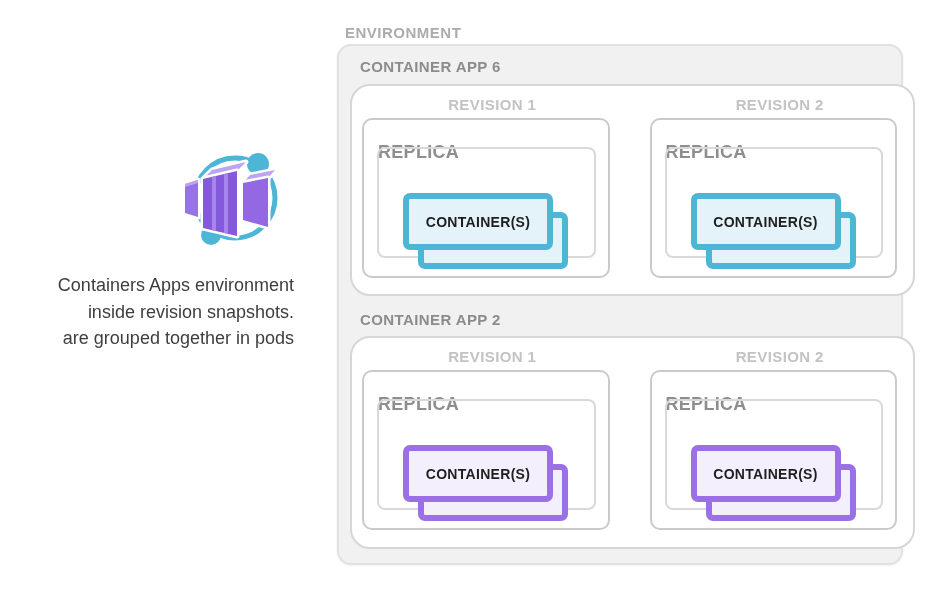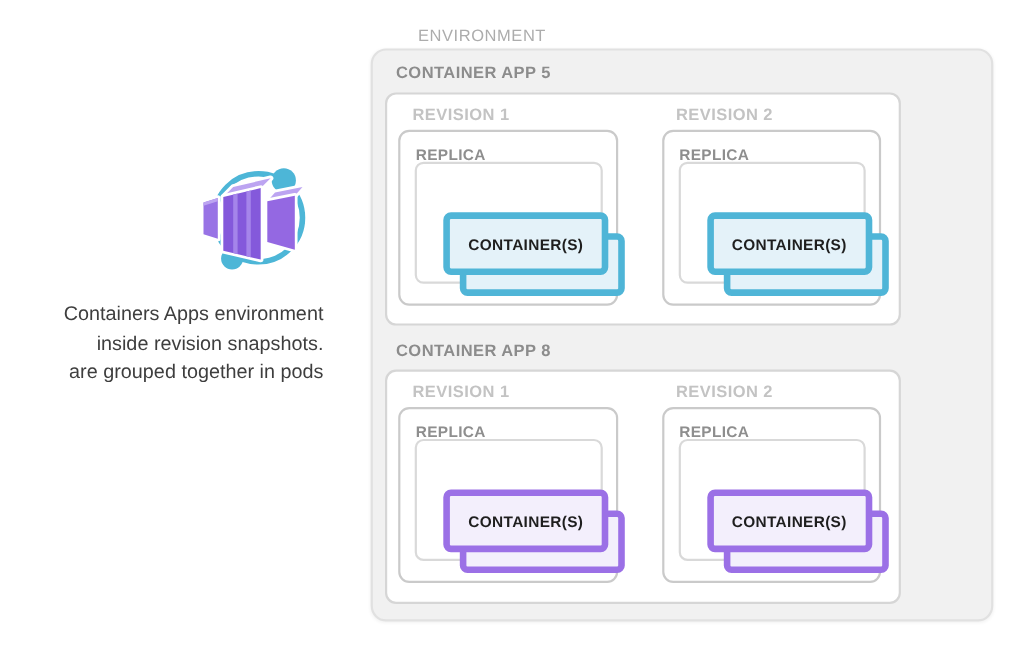--- a/index.html
+++ b/index.html
@@ -9,52 +9,52 @@
   }
   
   .app-icon{position:absolute;left:180px;top:143px;width:110px;height:110px;}
   .caption{
     position:absolute;left:2px;top:272px;width:292px;text-align:right;
     font-size:18px;line-height:26.5px;color:var(--caption-text,#3E3E3E);
   }
   .caption strong{font-weight:700;color:var(--caption-bold,#262626);}
   
   .env-label{
-    position:absolute;left:380px;top:24px;font-size:15px;font-weight:400;
+    position:absolute;left:345px;top:24px;font-size:15px;font-weight:700;
     letter-spacing:.5px;color:var(--env-label,#ACACAC);
   }
   .environment{
     position:absolute;left:337px;top:44px;width:566px;height:521px;box-sizing:border-box;
     background:var(--environment-bg,#F1F1F1);border:2px solid var(--environment-border,#E1E1E1);
     border-radius:14px;box-shadow:0 1px 3px rgba(0,0,0,.05);
   }
   .app-label{
     position:absolute;left:21px;font-size:15px;font-weight:700;letter-spacing:.4px;
     color:var(--app-label,#8C8C8C);line-height:20px;
   }
   .app-label.first{top:11px;}
   .app-label.second{top:264px;}
   .app-box{
-    position:absolute;left:11px;width:469px;box-sizing:border-box;background:var(--box-bg,#FFFFFF);
-    border:2px solid var(--app-border,#D6D6D6);border-radius:10px;
+    position:absolute;left:11px;width:565px;box-sizing:border-box;background:var(--box-bg,#FFFFFF);
+    border:2px solid var(--app-border,#D6D6D6);border-radius:20px;text-align:center;
   }
   .app-box.first{top:38px;height:212px;}
   .app-box.second{top:290px;height:213px;}
   .revisions{position:absolute;left:10px;right:16px;top:9px;display:flex;gap:40px;}
   .revision{flex:1;min-width:0;}
   .rev-label{
     margin:0 0 4px 13px;font-size:15px;font-weight:700;letter-spacing:.4px;
     line-height:19px;color:var(--revision-label,#C3C3C3);
   }
   .rev-box{
     position:relative;height:160px;box-sizing:border-box;background:var(--box-bg,#FFFFFF);
     border:2px solid var(--revision-border,#CACACA);border-radius:10px;
   }
   .replica-label{
-    position:absolute;left:14px;top:12px;font-size:14px;font-weight:700;
+    position:absolute;left:14px;top:22px;font-size:18px;font-weight:700;
     letter-spacing:.3px;color:var(--replica-label,#8E8E8E);
   }
   .replica-box{
     position:absolute;left:13px;top:27px;right:12px;bottom:18px;box-sizing:border-box;
     border:2px solid var(--replica-border,#D9D9D9);border-radius:8px;
   }
   .stack{position:absolute;left:24px;top:12px;width:165px;height:76px;margin-top:32px;}
   .container-back,.container-front{
     position:absolute;width:150px;height:57px;box-sizing:border-box;border-radius:7px;
     border:6px solid var(--accent-border,#4FB5D7);background:var(--accent-fill,#E4F2F9);
@@ -89,21 +89,21 @@
   <div class="caption">
     <div>Containers Apps environment</div>
     <div>inside revision snapshots.</div>
     <div>are grouped together in pods</div>
   </div>
 
   <div class="env-label">ENVIRONMENT</div>
 
   <div class="environment">
 
-    <div class="app-label first">CONTAINER APP 5</div>
+    <div class="app-label first">CONTAINER APP 6</div>
     <div class="app-box first" style="--accent-border: #4FB5D7; --accent-fill: #E4F2F9;">
       <div class="revisions">
 
         <div class="revision">
           <div class="rev-label">REVISION 1</div>
           <div class="rev-box">
             <div class="replica-label">REPLICA</div>
             <div class="replica-box">
               <div class="stack">
                 <div class="container-back"></div>
@@ -122,21 +122,21 @@
                 <div class="container-back"></div>
                 <div class="container-front">CONTAINER(S)</div>
               </div>
             </div>
           </div>
         </div>
 
       </div>
     </div>
 
-    <div class="app-label second">CONTAINER APP 8</div>
+    <div class="app-label second">CONTAINER APP 2</div>
     <div class="app-box second" style="--accent-border: #9B70E6; --accent-fill: #F3EFFC;">
       <div class="revisions">
 
         <div class="revision">
           <div class="rev-label">REVISION 1</div>
           <div class="rev-box">
             <div class="replica-label">REPLICA</div>
             <div class="replica-box">
               <div class="stack">
                 <div class="container-back"></div>

